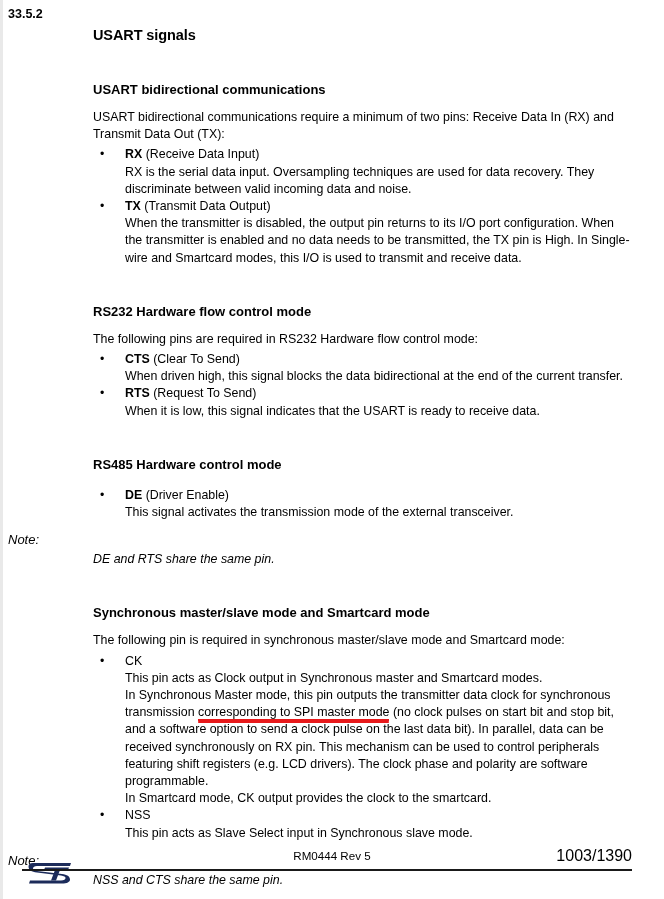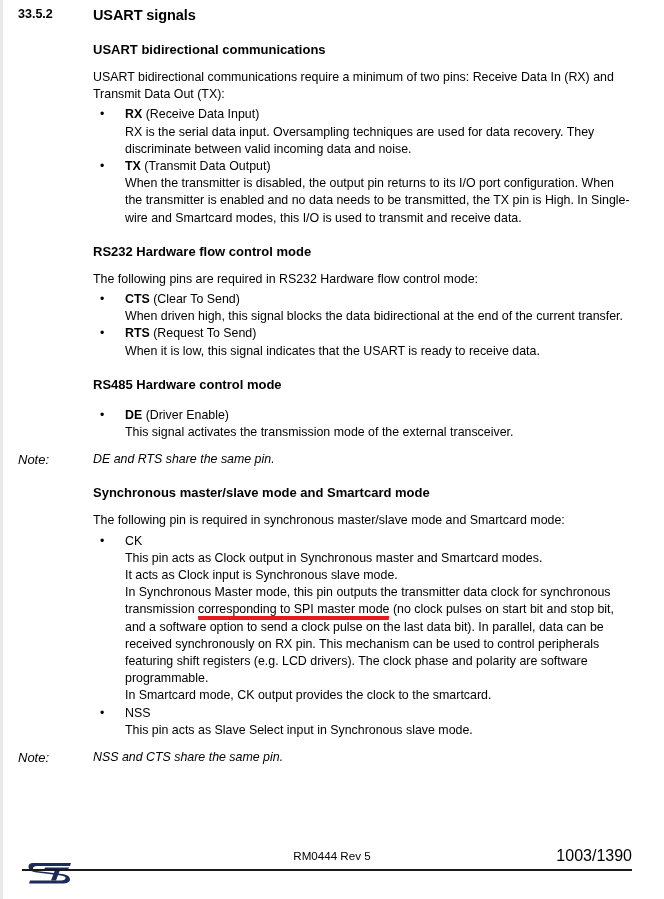--- a/index.html
+++ b/index.html
@@ -43,33 +43,34 @@
   }
 
   
   .row {
     display: flex;
     align-items: flex-start;
   }
   .gutter {
     width: 93px;
     min-width: 93px;
-    padding-left: 18px;
+    padding-left: 8px;
     box-sizing: border-box;
     font-size: 12.5px;
     font-weight: bold;
     line-height: 17px;
   }
   .gutter.note {
     font-weight: normal;
     font-style: italic;
     font-size: 13px;
   }
   .body-col {
     width: 540px;
+    margin-top: 20px;
   }
 
   h2.section-title {
     margin: 0;
     font-size: 14.5px;
     font-weight: bold;
     line-height: 19px;
     letter-spacing: -0.1px;
   }
 
@@ -287,21 +288,20 @@
         <p class="para">The following pin is required in synchronous master/slave mode and Smartcard mode:</p>
         <div class="sp-3"></div>
 
         <ul class="bullets">
 
           <li class="bullet-item">
             <span class="dot">•</span>
             <span>CK</span>
           </li>
           <li class="sub-para">This pin acts as Clock output in Synchronous master and Smartcard modes.</li>
-          <li class="sub-para">It acts as Clock input is Synchronous slave mode.</li>
           <li class="sub-para"><span>In Synchronous Master mode, this pin outputs the transmitter data clock for synchronous transmission </span><span class="redline">corresponding to SPI master mode</span><span> (no clock pulses on start bit and stop bit, and a software option to send a clock pulse on the last data bit). In parallel, data can be received synchronously on RX pin. This mechanism can be used to control peripherals featuring shift registers (e.g. LCD drivers). The clock phase and polarity are software programmable.</span></li>
           <li class="sub-para">In Smartcard mode, CK output provides the clock to the smartcard.</li>
 
           <li class="bullet-item">
             <span class="dot">•</span>
             <span>NSS</span>
           </li>
           <li class="sub-para">This pin acts as Slave Select input in Synchronous slave mode.</li>
         </ul>
 

